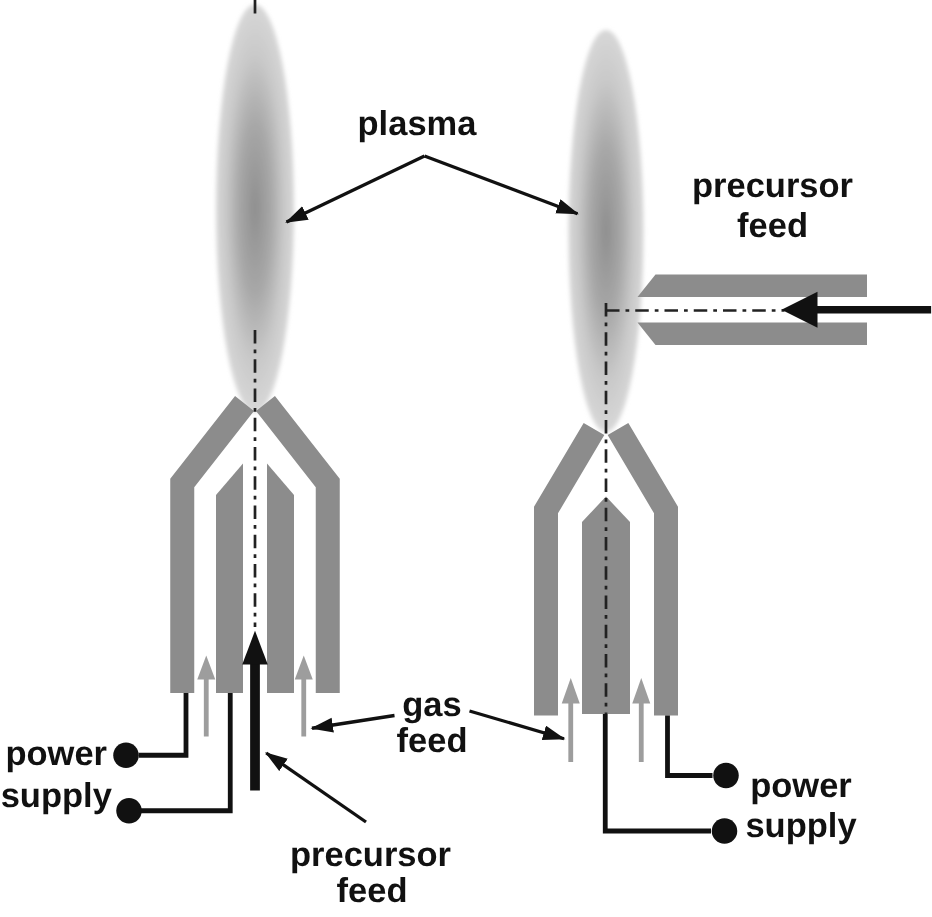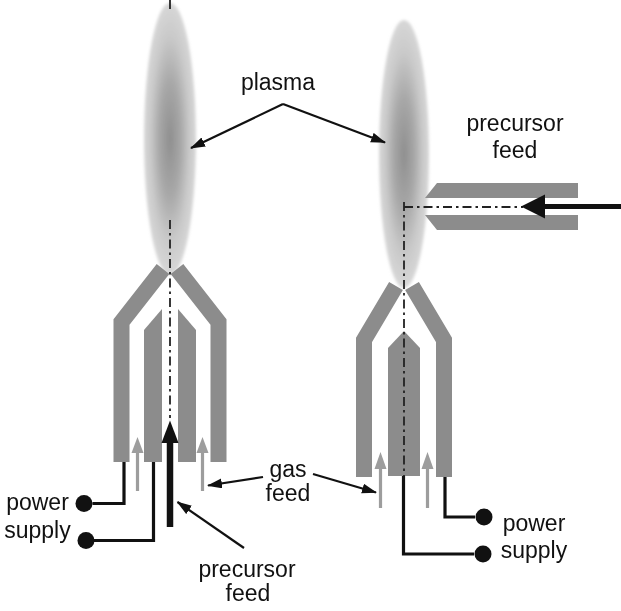--- a/index.html
+++ b/index.html
@@ -1,18 +1,19 @@
 <!DOCTYPE html>
 <html><head>
 <meta charset="utf-8">
 <style>
   html,body{margin:0;padding:0;background:#fff;}
   .figure{
     width:567px;height:611px;position:relative;background:#ffffff;
     font-family:"Liberation Sans", sans-serif;
+    font-weight:bold;
   }
   svg{display:block;}
   svg text{
     font-family:"Liberation Sans", sans-serif;
     font-size:23px;
     fill:#111;
   }
   .dashdot{stroke:#222;stroke-width:1.8;fill:none;stroke-dasharray:9 4 2.5 4;}
   .wire{stroke:#111;stroke-width:3.2;fill:none;}
   .labelline{stroke:#111;stroke-width:2.2;fill:none;}

